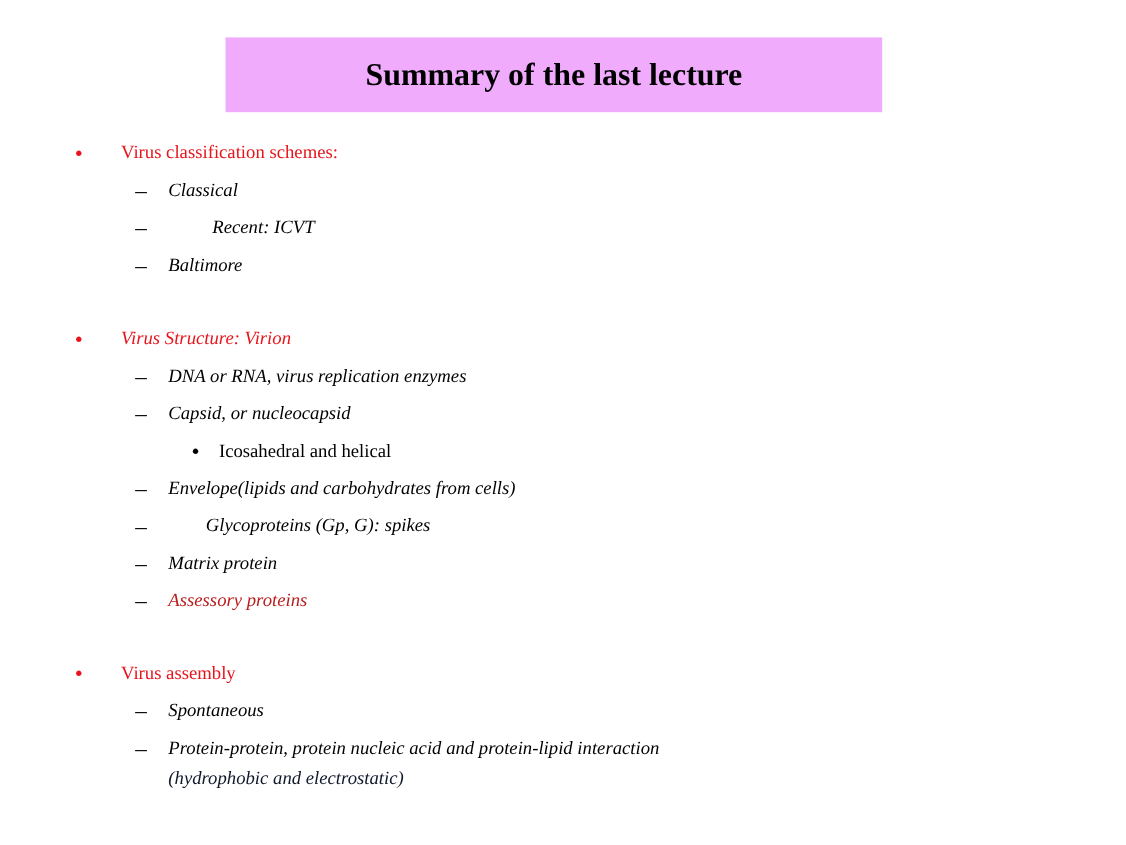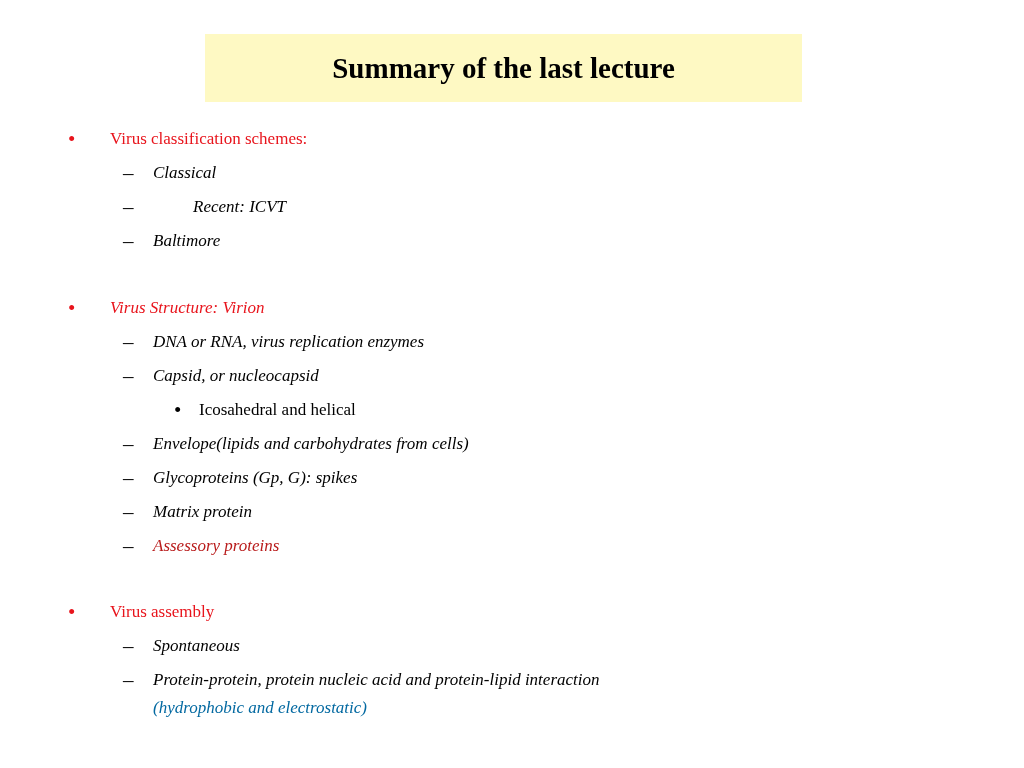--- a/index.html
+++ b/index.html
@@ -46,21 +46,21 @@
     .bullet-l1 { left: 68px; }
     .text-l1 { left: 110px; }
     .dash-l2 { left: 123px; }
     .text-l2 { left: 153px; font-style: italic; }
     .bullet-l3 { left: 174px; }
     .text-l3 { left: 199px; }
   </style>
 </head>
 <body>
 
-<div class="title-box" id="title-box" style="background: #fef9c3;">
+<div class="title-box" id="title-box" style="background: #f0abfc;">
   <span class="title-text">Summary of the last lecture</span>
 </div>
 
 <span class="marker red bullet-l1" style="top: 127px; color: rgb(232, 20, 28);">•</span>
 <span class="line red text-l1" style="top: 127px; color: rgb(232, 20, 28);">Virus classification schemes:</span>
 
 <span class="marker black dash-l2" style="top: 161px; color: rgb(0, 0, 0);">–</span>
 <span class="line black text-l2" style="top: 161px; color: rgb(0, 0, 0);">Classical</span>
 
 <span class="marker black dash-l2" style="top: 195px; color: rgb(0, 0, 0);">–</span>
@@ -78,29 +78,29 @@
 <span class="marker black dash-l2" style="top: 364px; color: rgb(0, 0, 0);">–</span>
 <span class="line black text-l2" style="top: 364px; color: rgb(0, 0, 0);">Capsid, or nucleocapsid</span>
 
 <span class="marker black bullet-l3" style="top: 398px; color: rgb(0, 0, 0);">•</span>
 <span class="line black text-l3" style="top: 398px; color: rgb(0, 0, 0);">Icosahedral and helical</span>
 
 <span class="marker black dash-l2" style="top: 432px; color: rgb(0, 0, 0);">–</span>
 <span class="line black text-l2" style="top: 432px; color: rgb(0, 0, 0);">Envelope(lipids and carbohydrates from cells)</span>
 
 <span class="marker black dash-l2" style="top: 466px; color: rgb(0, 0, 0);">–</span>
-<span class="line black text-l2" style="top: 466px; color: rgb(0, 0, 0);">Glycoproteins (Gp, G): spikes</span>
+<span class="line black text-l2" style="top: 466px; color: rgb(0, 0, 0); margin-left: 34px;">Glycoproteins (Gp, G): spikes</span>
 
 <span class="marker black dash-l2" style="top: 500px; color: rgb(0, 0, 0);">–</span>
 <span class="line black text-l2" style="top: 500px; color: rgb(0, 0, 0);">Matrix protein</span>
 
 <span class="marker black dash-l2" style="top: 534px; color: rgb(0, 0, 0);">–</span>
 <span class="line black text-l2" style="top: 534px; color: #b91c1c;">Assessory proteins</span>
 
 <span class="marker red bullet-l1" style="top: 600px; color: rgb(232, 20, 28);">•</span>
 <span class="line red text-l1" style="top: 600px; color: rgb(232, 20, 28);">Virus assembly</span>
 
 <span class="marker black dash-l2" style="top: 634px; color: rgb(0, 0, 0);">–</span>
 <span class="line black text-l2" style="top: 634px; color: rgb(0, 0, 0);">Spontaneous</span>
 
 <span class="marker black dash-l2" style="top: 668px; color: rgb(0, 0, 0);">–</span>
 <span class="line black text-l2" style="top: 668px; color: rgb(0, 0, 0);">Protein-protein, protein nucleic acid and protein-lipid interaction</span>
-<span class="line black text-l2" style="top: 696px; color: #0369a1;">(hydrophobic and electrostatic)</span>
+<span class="line black text-l2" style="top: 696px; color: #0f172a;">(hydrophobic and electrostatic)</span>
 
 </body></html>

